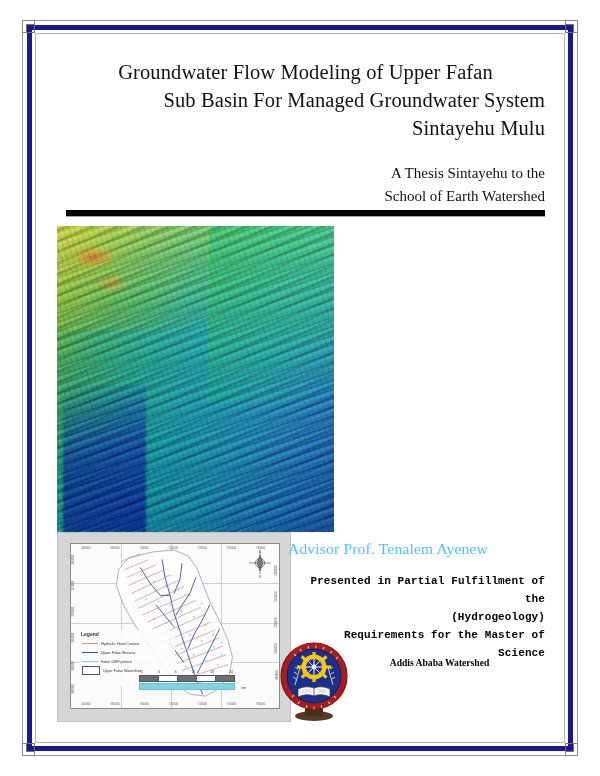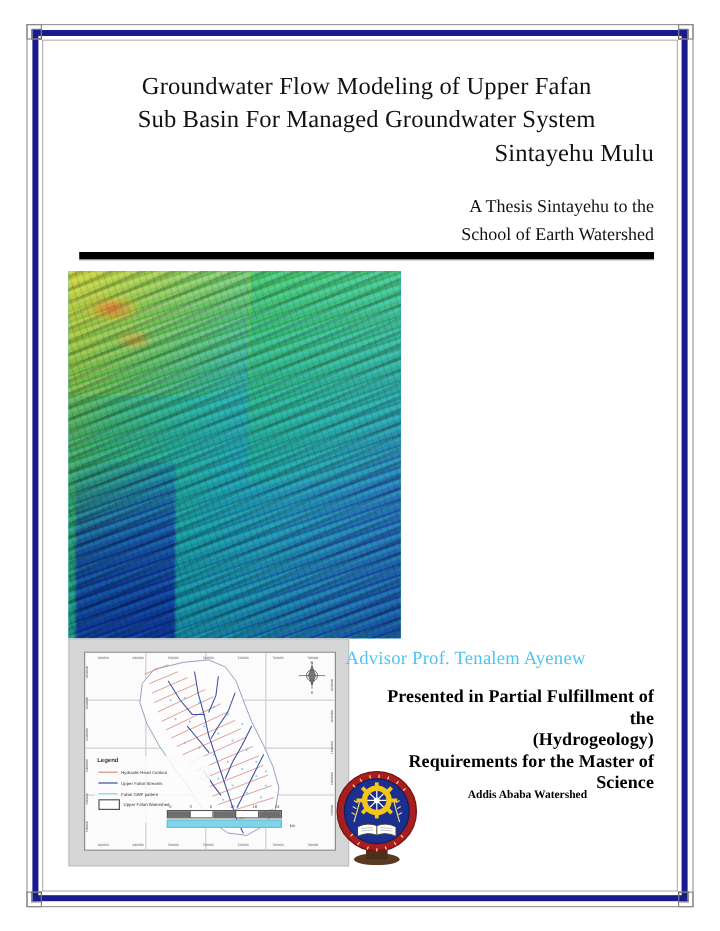--- a/index.html
+++ b/index.html
@@ -25,21 +25,21 @@
            box-sizing:border-box;}
   .corner2.tl{left:26px;top:24px;}
   .corner2.tr{right:26px;top:24px;}
   .corner2.bl{left:26px;bottom:24px;}
   .corner2.br{right:26px;bottom:24px;}
 
   
   #title-block{position:absolute;left:66px;top:58px;width:479px;}
   .title-line{font-size:20.5px;line-height:28px;color:#111;letter-spacing:.1px;}
   .title-line.l1{text-align:center;}
-  .title-line.l2{text-align:center;}
+  .title-line.l2{text-align:right;}
   .title-line.l3{text-align:right;}
 
   #subtitle-block{position:absolute;left:66px;top:162px;width:479px;text-align:right;}
   .subtitle-line{font-size:15px;line-height:23px;color:#111;}
 
   #rule{position:absolute;left:66px;top:210px;width:479px;height:6px;background:#000;}
   #rule:after{content:"";position:absolute;left:0;top:6px;width:479px;height:1px;
               background:rgba(0,0,0,.35);}
 
   
@@ -131,22 +131,22 @@
   #scalebar .sb-seg:last-child{border-right:none;}
   #scalebar .sb-unit{position:absolute;right:-11px;bottom:0px;
       font-family:"Liberation Sans",sans-serif;font-size:3.4px;color:#444;}
   #scalebar .sb-hl{height:5px;background:#7fd4e8;margin-top:1px;
       border:.6px solid #63c2da;}
 
   
   #advisor{position:absolute;left:288px;top:540px;width:257px;
            font-size:15.5px;color:#4ec3f5;letter-spacing:.2px;white-space:nowrap;}
   #presented{position:absolute;left:300px;top:572px;width:245px;text-align:right;}
-  #presented div{font-family:Liberation Serif, serif;font-weight:bold;
-                 font-size:15px;line-height:18px;color:#000;letter-spacing:.1px;}
+  #presented div{font-family:Liberation Mono, monospace;font-weight:bold;
+                 font-size:11px;line-height:18px;color:#000;letter-spacing:.1px;}
   #univ-block{position:absolute;left:300px;top:650px;width:245px;}
   #univ-block div{font-family:"Liberation Serif",serif;font-weight:bold;
                   font-size:9.6px;line-height:25px;color:#000;text-align:center;
                   padding-left:34px;}
 
   
   #seal{position:absolute;left:278px;top:637px;width:72px;height:84px;}
 </style>
 </head>
 <body>

